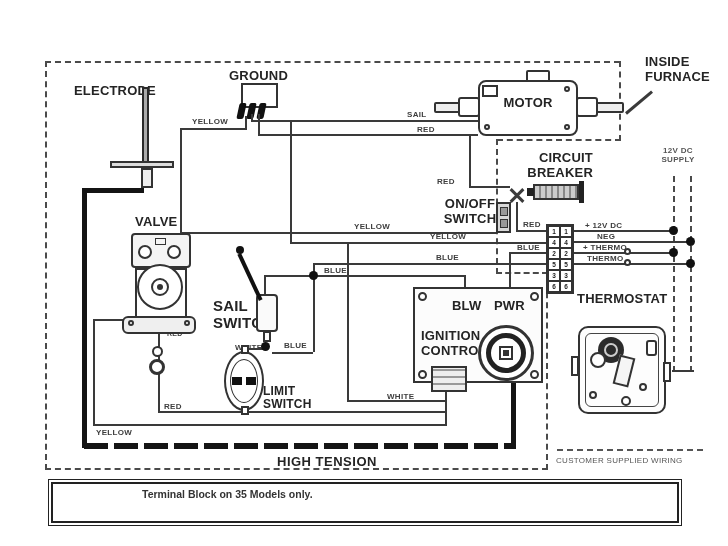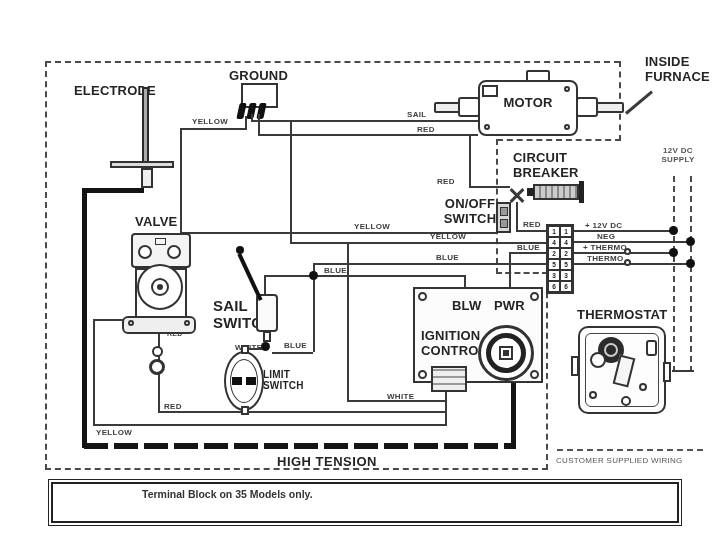--- a/index.html
+++ b/index.html
@@ -126,21 +126,21 @@
   <div class="wl" style="left:523px;top:220px">RED</div>
   <div class="wl" style="left:324px;top:266px">BLUE</div>
   <div class="wl" style="left:284px;top:341px">BLUE</div>
   <div class="wl" style="left:235px;top:343px">WHITE</div>
   <div class="wl" style="left:387px;top:392px">WHITE</div>
   <div class="wl" style="left:164px;top:402px">RED</div>
   <div class="wl" style="left:96px;top:428px">YELLOW</div>
   <div class="wl" style="left:140px;top:311px;font-size:7px">YELLOW</div>
   <div class="wl" style="left:167px;top:330px;font-size:7px">RED</div>
 
-  <div class="lbl" style="left:513px;top:151px;width:80px;text-align:left">CIRCUIT BREAKER</div>
+  <div class="lbl" style="left:513px;top:151px;width:80px;text-align:right">CIRCUIT BREAKER</div>
   <div class="w" style="left:508px;top:194px;width:18px;height:3px;transform:rotate(45deg)"></div>
   <div class="w" style="left:508px;top:194px;width:18px;height:3px;transform:rotate(-45deg)"></div>
   <div class="abs" style="left:533px;top:184px;width:46px;height:16px;border:2px solid #333;background:repeating-linear-gradient(90deg,#ccc 0 4px,#888 4px 6px)"></div>
   <div class="abs" style="left:579px;top:181px;width:5px;height:22px;background:#222"></div>
   <div class="abs" style="left:527px;top:188px;width:7px;height:8px;background:#222"></div>
 
   <div class="lbl" style="left:430px;top:197px;width:80px;text-align:center">ON/OFF SWITCH</div>
   <div class="abs" style="left:496px;top:202px;width:15px;height:31px;border:2px solid #333;background:#d8d8d8"></div>
   <div class="abs" style="left:500px;top:207px;width:8px;height:9px;background:#999;border:1px solid #333"></div>
   <div class="abs" style="left:500px;top:219px;width:8px;height:9px;background:#999;border:1px solid #333"></div>
@@ -179,21 +179,21 @@
   <div class="circ" style="left:152px;top:346px;width:11px;height:11px"></div>
   <div class="circ" style="left:149px;top:359px;width:16px;height:16px;border-width:3px"></div>
 
   <div class="lbl" style="left:213px;top:298px;width:56px;text-align:left;font-size:15px">SAIL SWITCH</div>
   <div class="box" style="left:256px;top:294px;width:22px;height:38px;border-radius:4px;background:#fafafa"></div>
   <div class="abs" style="left:241px;top:253px;width:51px;height:4px;background:#111;transform:rotate(65deg);transform-origin:left top"></div>
   <div class="dot" style="left:236px;top:246px;width:8px;height:8px"></div>
   <div class="box" style="left:263px;top:331px;width:8px;height:11px"></div>
   <div class="dot" style="left:261px;top:342px;width:9px;height:9px"></div>
 
-  <div class="lbl" style="left:263px;top:369px;width:64px;font-size:10px">LIMIT SWITCH</div>
+  <div class="lbl" style="left:263px;top:385px;width:64px;font-size:12px">LIMIT SWITCH</div>
   <div class="circ" style="left:224px;top:351px;width:40px;height:60px;border-width:2.5px"></div>
   <div class="circ" style="left:230px;top:359px;width:28px;height:44px;border-width:1.5px"></div>
   <div class="abs" style="left:232px;top:377px;width:10px;height:8px;background:#111"></div>
   <div class="abs" style="left:246px;top:377px;width:10px;height:8px;background:#111"></div>
   <div class="box" style="left:241px;top:345px;width:8px;height:9px"></div>
   <div class="box" style="left:241px;top:406px;width:8px;height:9px"></div>
 
   <div class="box" style="left:413px;top:287px;width:130px;height:96px;border-width:2.5px;background:#fcfcfc"></div>
   <div class="lbl" style="left:452px;top:299px">BLW</div>
   <div class="lbl" style="left:494px;top:299px">PWR</div>
@@ -201,21 +201,21 @@
   <div class="circ" style="left:418px;top:292px;width:9px;height:9px"></div>
   <div class="circ" style="left:530px;top:292px;width:9px;height:9px"></div>
   <div class="circ" style="left:418px;top:370px;width:9px;height:9px"></div>
   <div class="circ" style="left:530px;top:370px;width:9px;height:9px"></div>
   <div class="circ" style="left:478px;top:325px;width:56px;height:56px;border-width:3px"></div>
   <div class="circ" style="left:486px;top:333px;width:40px;height:40px;border-width:5px;border-color:#222"></div>
   <div class="abs" style="left:499px;top:346px;width:14px;height:14px;border:2px solid #333;background:#fff"></div>
   <div class="abs" style="left:503px;top:350px;width:6px;height:6px;background:#333"></div>
   <div class="abs" style="left:431px;top:366px;width:36px;height:26px;border:2px solid #333;background:repeating-linear-gradient(0deg,#eee 0 5px,#999 5px 7px)"></div>
 
-  <div class="lbl" style="left:577px;top:308px">THERMOSTAT</div>
+  <div class="lbl" style="left:577px;top:292px">THERMOSTAT</div>
   <div class="box" style="left:578px;top:326px;width:88px;height:88px;border-width:2.5px;border-radius:10px;background:#fdfdfd"></div>
   <div class="abs" style="left:585px;top:333px;width:74px;height:74px;border:1.5px solid #444;border-radius:6px"></div>
   <div class="abs" style="left:598px;top:337px;width:26px;height:26px;background:#2b2b2b;border-radius:50%"></div>
   <div class="abs" style="left:604px;top:343px;width:14px;height:14px;border:2px solid #ccc;border-radius:50%"></div>
   <div class="circ" style="left:590px;top:352px;width:16px;height:16px"></div>
   <div class="abs" style="left:616px;top:356px;width:16px;height:30px;border:2px solid #333;transform:rotate(14deg);background:#f5f5f5"></div>
   <div class="box" style="left:646px;top:340px;width:11px;height:16px;border-radius:3px"></div>
   <div class="circ" style="left:589px;top:391px;width:8px;height:8px"></div>
   <div class="circ" style="left:639px;top:383px;width:8px;height:8px"></div>
   <div class="circ" style="left:621px;top:396px;width:10px;height:10px"></div>

